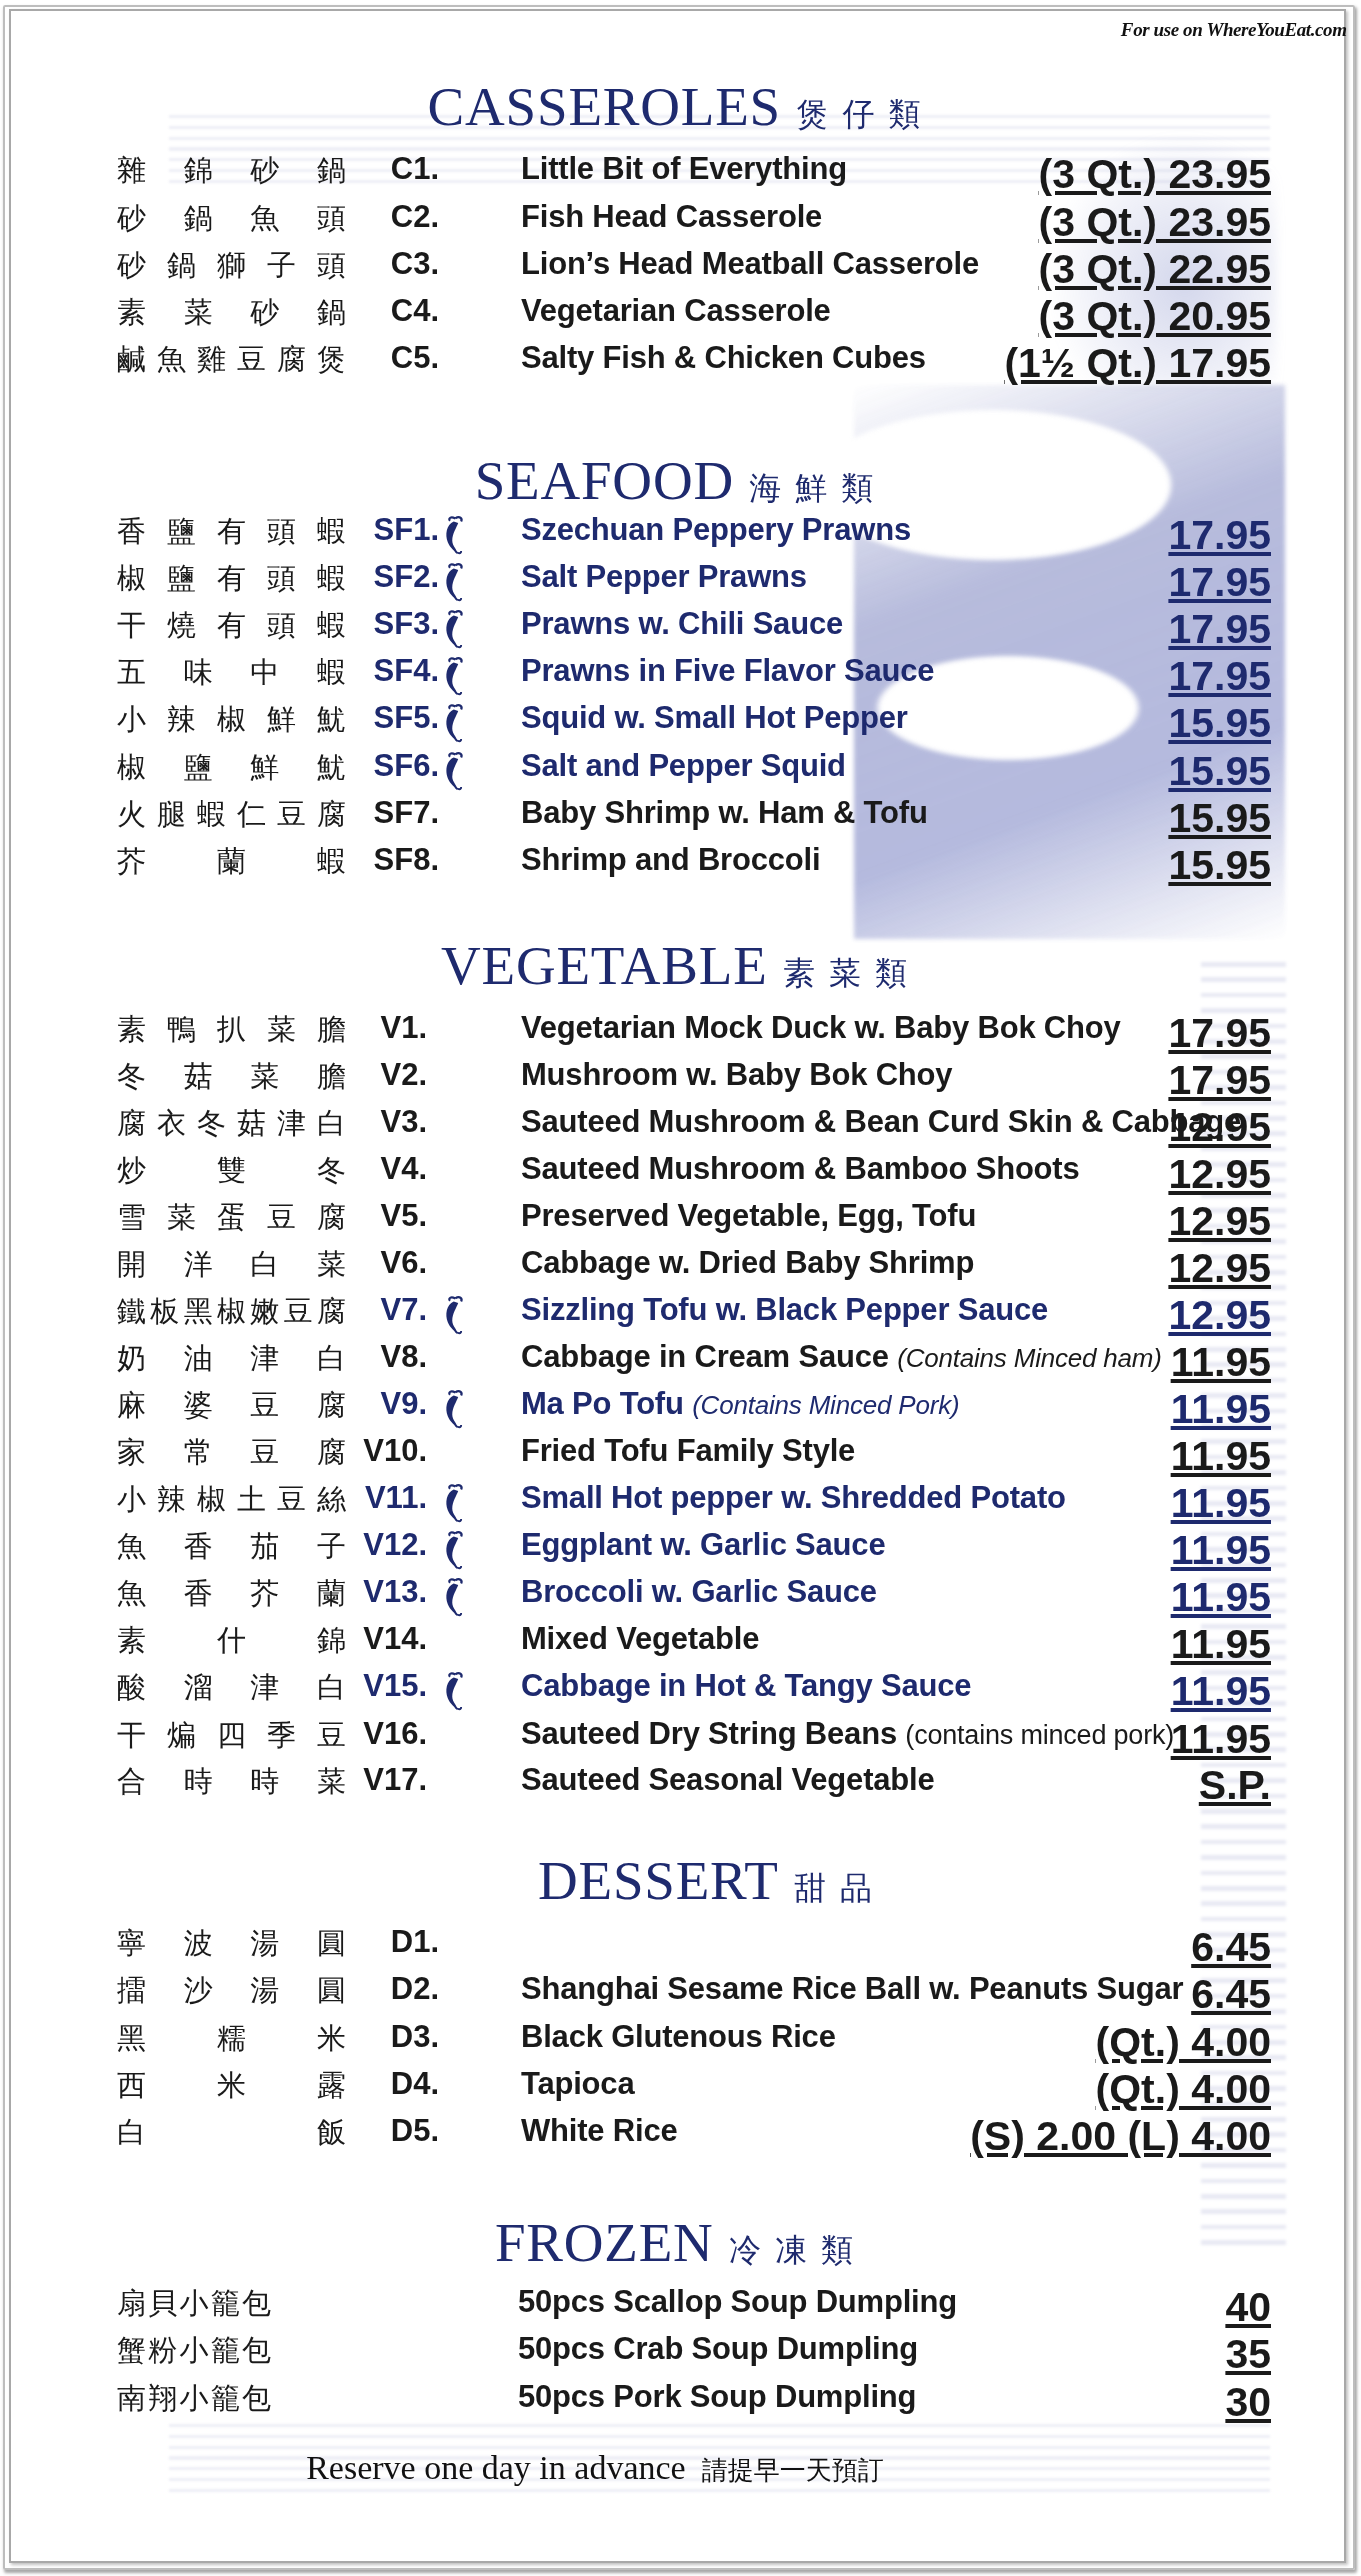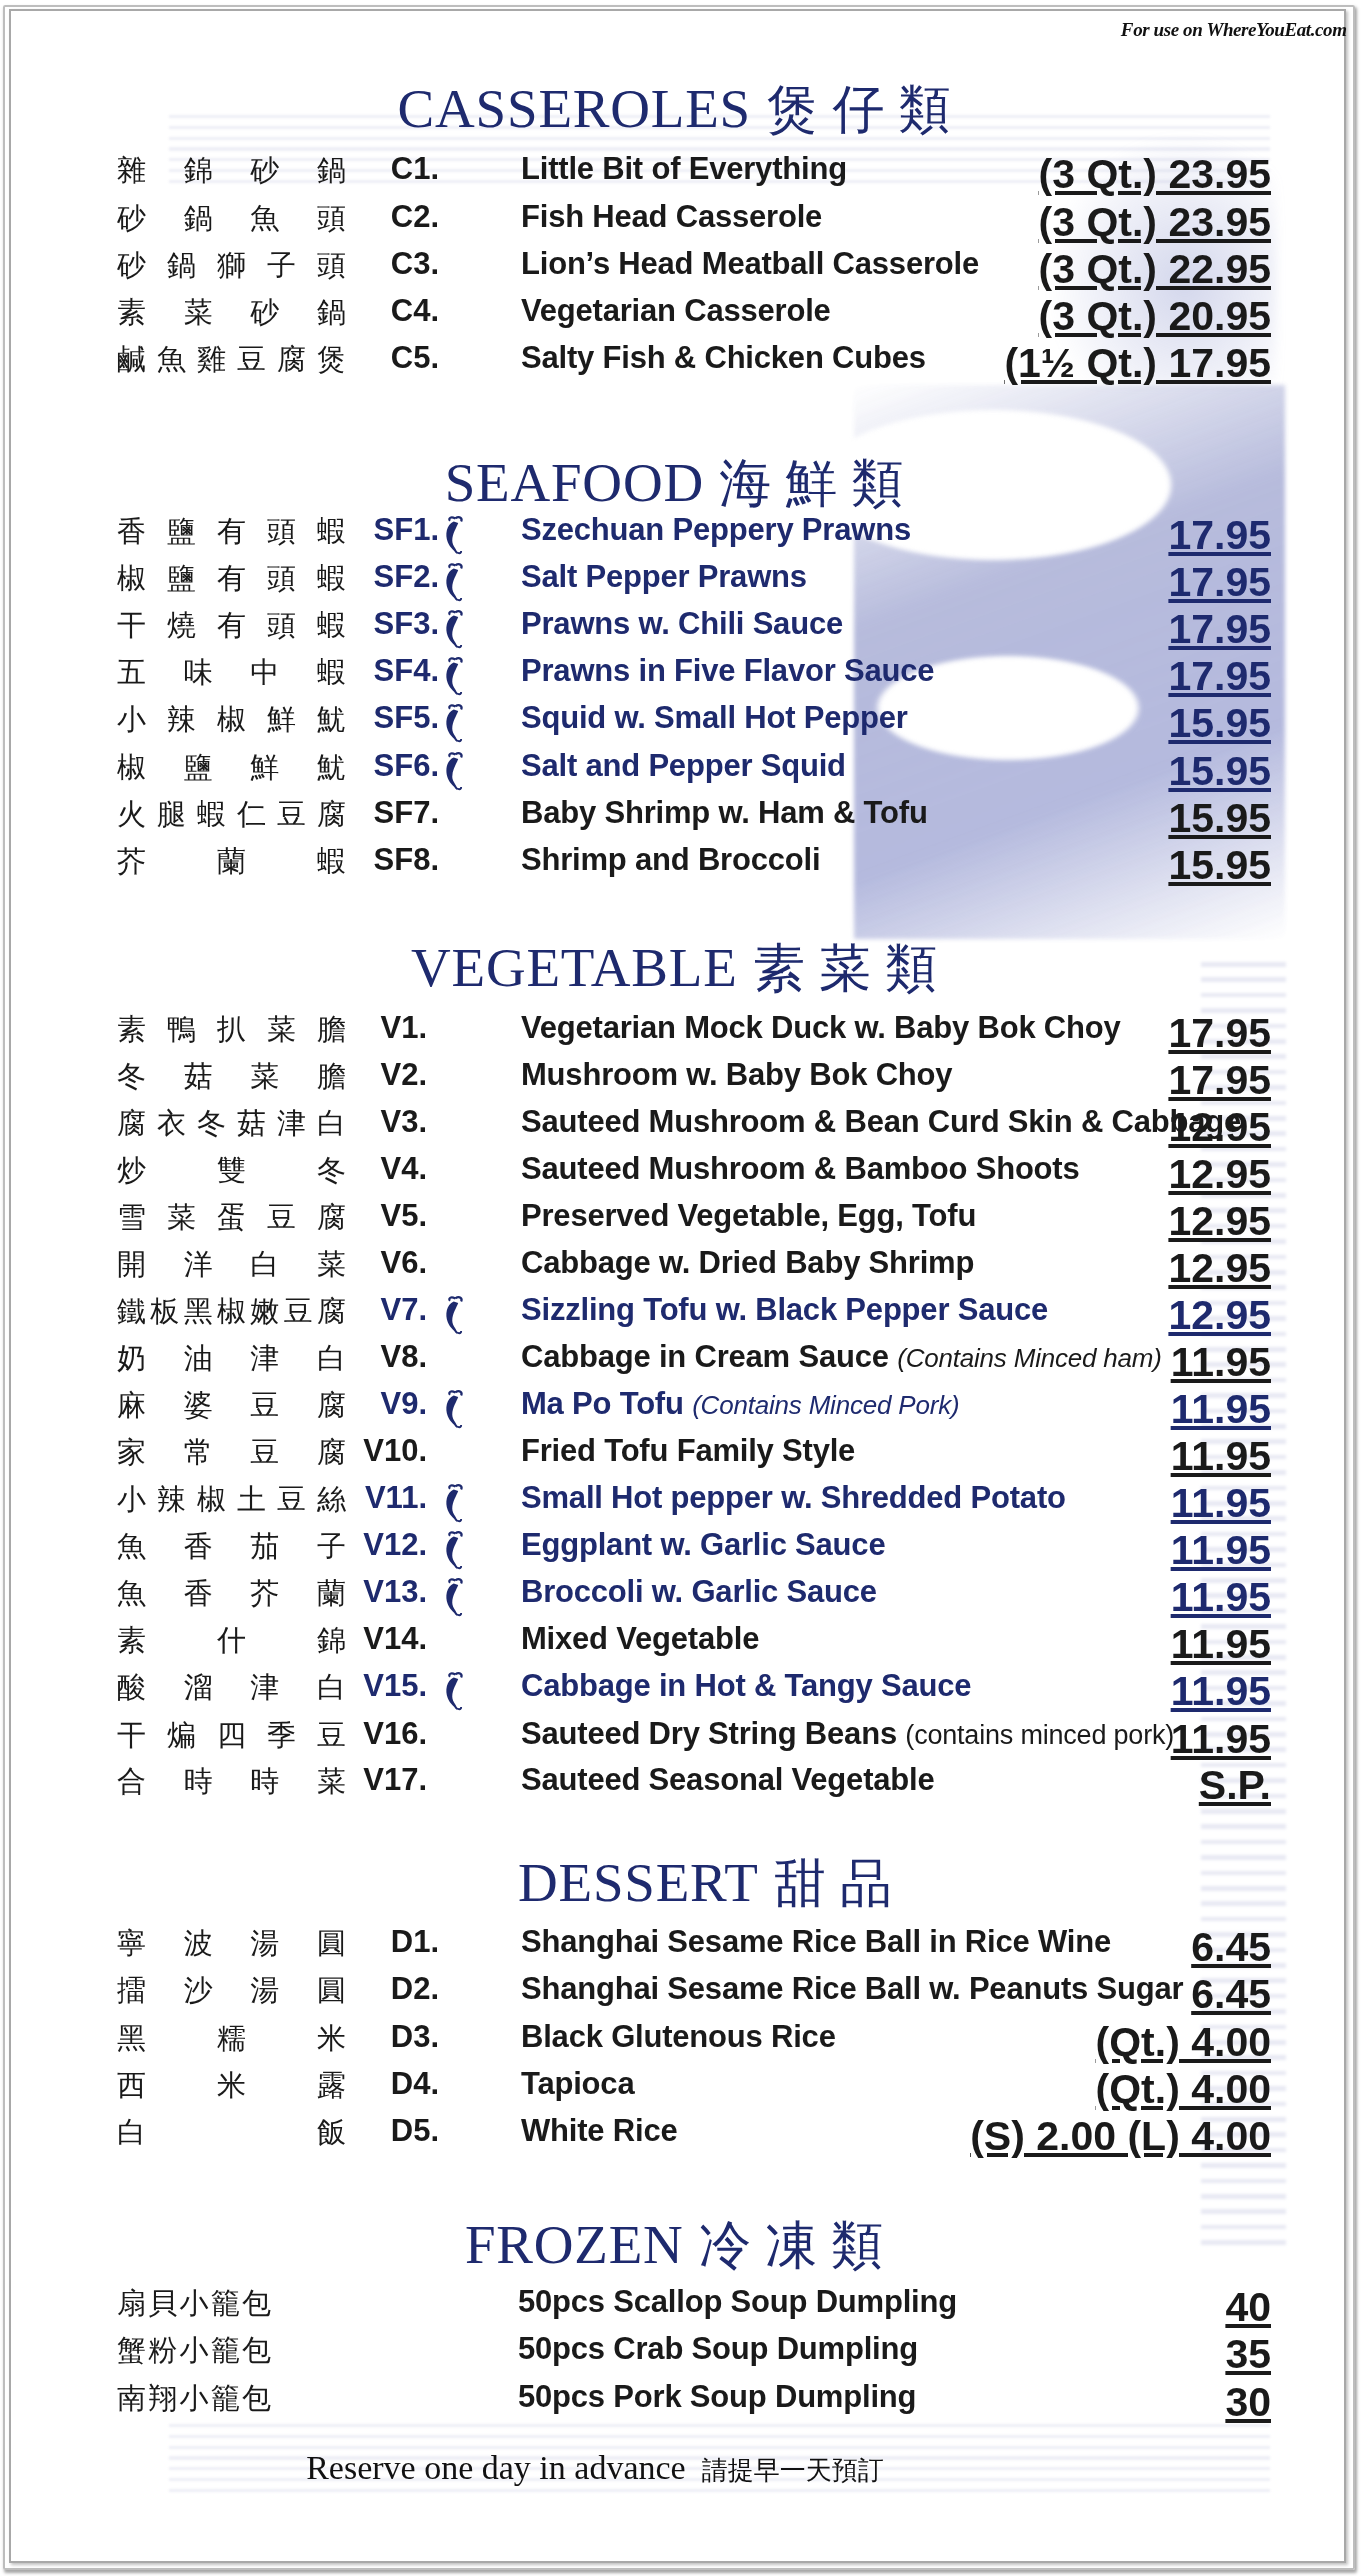--- a/index.html
+++ b/index.html
@@ -30,21 +30,21 @@
     .price-col-wash { position: absolute; left: 1201px; width: 85px; top: 962px; height: 1293px;
                       background: repeating-linear-gradient(180deg, rgba(150,155,200,0.22) 0 4.6px, rgba(255,255,255,0) 4.6px 15.4px);
                       filter: blur(1.5px); pointer-events: none; }
 
     .watermark { position: absolute; right: 15.4px; top: 18.5px; font-family: "Liberation Serif", serif;
                  font-style: italic; font-weight: bold; font-size: 19px; color: #111; letter-spacing: -0.4px; }
 
     .section-title { position: absolute; left: 0; width: 1362px; text-align: center;
                      font-family: "Liberation Serif", serif; color: #1e2a6e; font-size: 55px;
                      letter-spacing: 0.8px; white-space: nowrap; }
-    .section-title .zh { font-family: "DejaVu Sans", sans-serif; font-size: 52px; letter-spacing: 14px; margin-left: 15.4px; }
+    .section-title .zh { font-family: "DejaVu Sans", sans-serif; font-size: 32px; letter-spacing: 14px; margin-left: 15.4px; }
 
     .row { position: absolute; left: 0; width: 1362px; height: 46px; }
     .row .zh { position: absolute; left: 117px; width: 229px; font-family: "DejaVu Serif", serif;
                font-size: 29px; color: #1a1a1a; display: flex; justify-content: space-between; }
     .row .code { position: absolute; left: 362px; width: 77px; font-weight: bold; font-size: 31px;
                  color: #1a1a1a; text-align: right; }
     .row .code.right { text-align: right; width: 77px; left: 350px; }
     .row .chili { position: absolute; left: 440px; top: 1.5px; width: 26px; height: 43px; }
     .row .name { position: absolute; left: 480px; font-weight: bold; font-size: 31px; color: #1a1a1a;
                  white-space: nowrap; letter-spacing: -0.2px; margin-left: 41px; }
@@ -471,21 +471,20 @@
     </div>
     <div class="section-title" style="top: 1849px; margin-left: 31px;"><span class="en">DESSERT</span><span class="zh">甜品</span></div>
     <div class="row" style="top: 1924px;">
       <div class="zh">
         <span>寧</span>
         <span>波</span>
         <span>湯</span>
         <span>圓</span>
       </div>
       <div class="code">D1.</div>
-      <div class="name"><span>Shanghai Sesame Rice Ball in Rice Wine</span></div>
       <div class="price">6.45</div>
     </div>
     <div class="row" style="top: 1971px;">
       <div class="zh">
         <span>擂</span>
         <span>沙</span>
         <span>湯</span>
         <span>圓</span>
       </div>
       <div class="code">D2.</div>

